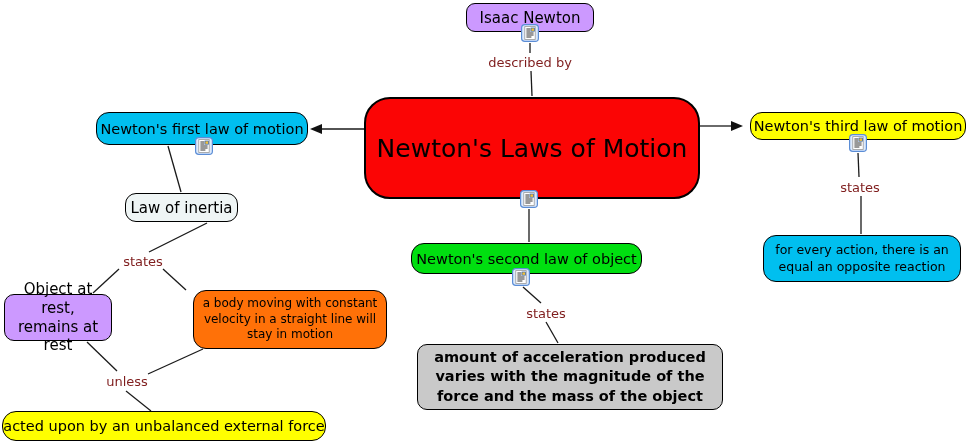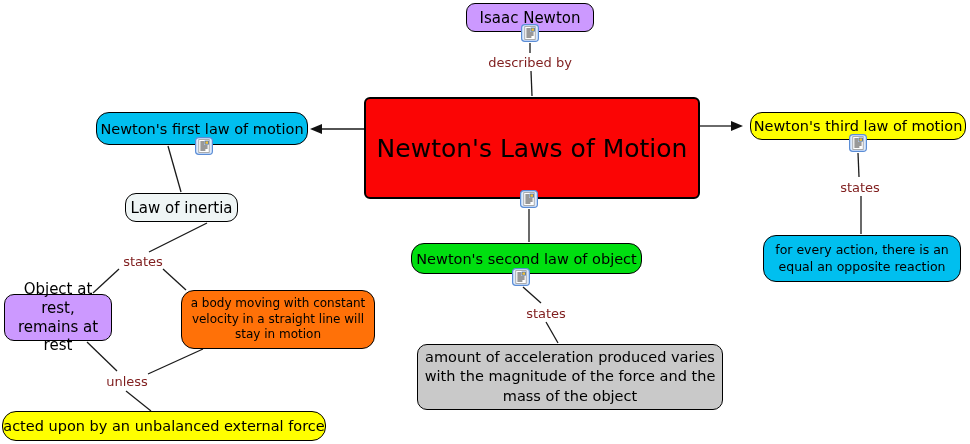--- a/index.html
+++ b/index.html
@@ -22,27 +22,27 @@
     box-sizing: border-box;
     display: flex;
     align-items: center;
     justify-content: center;
     text-align: center;
     color: #000;
     border: 1.4px solid #000;
   }
   .oneline { white-space: nowrap; }
   .n-isaac   { left:466px; top:3px;   width:128px; height:29px;  border-radius:9px;  font-size:15px; }
-  .n-main    { left:364px; top:97px;  width:336px; height:102px; border-radius:6px; font-size:25px; border-width:2px; }
+  .n-main    { left:364px; top:97px;  width:336px; height:102px; border-radius:26px; font-size:25px; border-width:2px; }
   .n-first   { left:96px;  top:112px; width:212px; height:33px;  border-radius:13px; font-size:14.5px; }
   .n-third   { left:750px; top:112px; width:216px; height:28px;  border-radius:12px; font-size:14.5px; }
   .n-second  { left:411px; top:243px; width:231px; height:31px;  border-radius:13px; font-size:14.5px; }
   .n-inertia { left:125px; top:193px; width:113px; height:29px;  border-radius:11px; font-size:15px; }
   .n-rest    { left:4px;   top:294px; width:108px; height:47px;  border-radius:10px; font-size:15px; line-height:1.25; padding:2px 4px; }
-  .n-body    { left:181px; top:290px; width:194px; height:59px;  border-radius:13px; font-size:12px; line-height:1.3; padding:2px 4px; }
+  .n-body    { left:193px; top:290px; width:194px; height:59px;  border-radius:13px; font-size:12px; line-height:1.3; padding:2px 4px; }
   .n-acted   { left:2px;   top:411px; width:324px; height:30px;  border-radius:14px; font-size:14.5px; }
   .n-accel   { left:417px; top:344px; width:306px; height:66px;  border-radius:10px; font-size:14.5px; line-height:1.35; padding:2px 4px; }
   .n-action  { left:763px; top:235px; width:198px; height:47px;  border-radius:13px; font-size:12.5px; line-height:1.3; padding:2px 4px; }
   .edge-label {
     position: absolute;
     transform: translate(-50%, -50%);
     font-size: 13px;
     color: #7f1d1d;
     white-space: nowrap;
   }
@@ -103,21 +103,21 @@
   <div class="node oneline n-second" style="background-color: rgb(0, 223, 16);">Newton's second law of object</div>
 
   <div class="node oneline n-inertia" style="background-color: rgb(239, 245, 245);">Law of inertia</div>
 
   <div class="node n-rest" style="background-color: rgb(204, 153, 255);">Object at rest, remains at rest</div>
 
   <div class="node n-body" style="background-color: rgb(255, 113, 8);">a body moving with constant velocity in a straight line will stay in motion</div>
 
   <div class="node oneline n-acted" style="background-color: rgb(255, 255, 0);">acted upon by an unbalanced external force</div>
 
-  <div class="node n-accel" style="background-color: rgb(201, 201, 201);">amount of acceleration produced varies with the magnitude of the force and the mass of the object</div>
+  <div class="node n-accel" style="background-color: rgb(201, 201, 201); font-weight: bold;">amount of acceleration produced varies with the magnitude of the force and the mass of the object</div>
 
   <div class="node n-action" style="background-color: rgb(0, 191, 239);">for every action, there is an equal an opposite reaction</div>
 
   <div class="edge-label l-described">described by</div>
   <div class="edge-label l-states-first">states</div>
   <div class="edge-label l-states-second">states</div>
   <div class="edge-label l-states-third">states</div>
   <div class="edge-label l-unless">unless</div>
 
   <span class="res-icon i-isaac">

